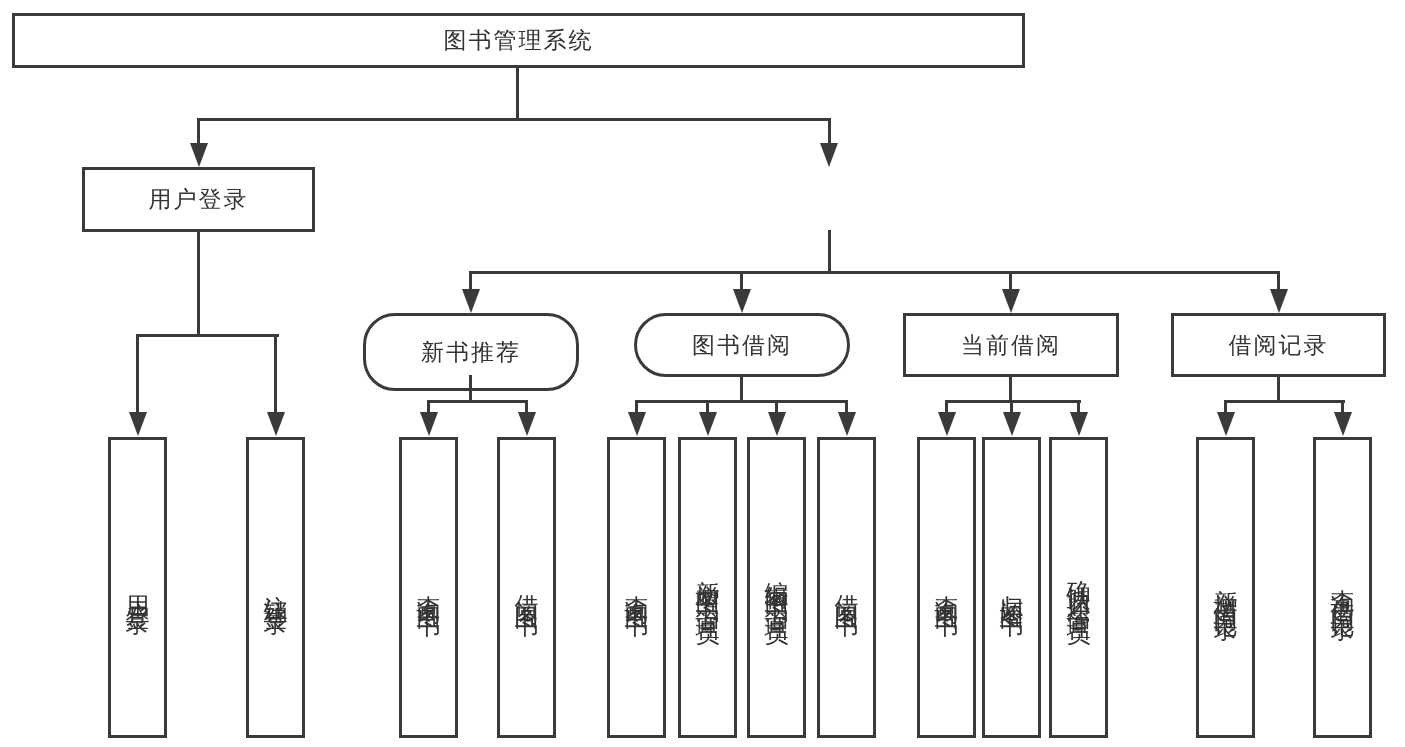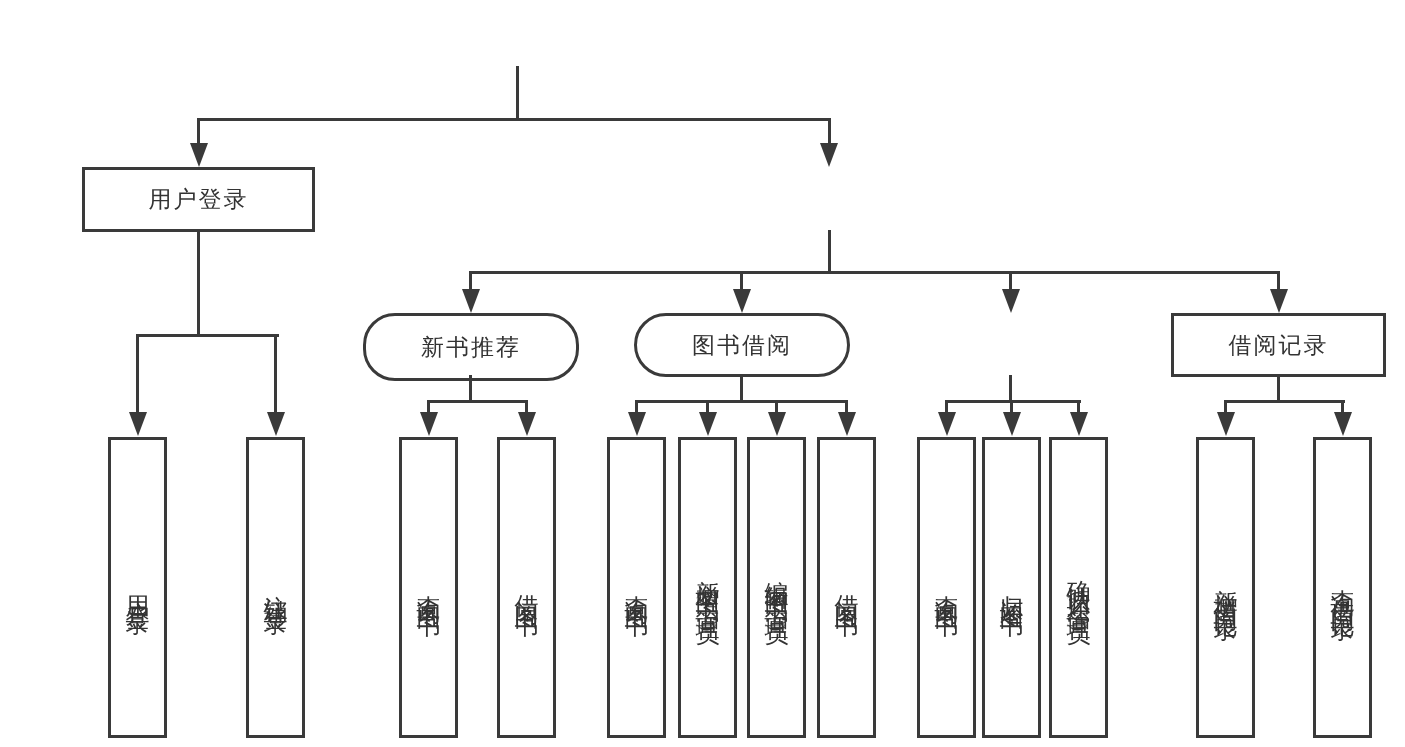--- a/index.html
+++ b/index.html
@@ -12,21 +12,21 @@
   
   .node {
     position:absolute; box-sizing:border-box;
     background:#ffffff; border:3px solid #3a3a3a;
     display:flex; align-items:center; justify-content:center;
     font-size:23px; letter-spacing:2px; white-space:nowrap;
   }
   #n-root { left:12px;   top:13px;  width:1013px; height:55px; }
   #n-l2a  { left:82px;   top:167px; width:233px;  height:65px; }
   #n-l2b  { left:712px;  top:167px; width:235px;  height:65px; }
-  #n-l3a  { left:363px;  top:313px; width:216px;  height:68px;border-radius:32px; }
+  #n-l3a  { left:363px;  top:313px; width:216px;  height:78px;border-radius:32px; }
   #n-l3b  { left:634px;  top:313px; width:216px;  height:64px;border-radius:32px; }
   #n-l3c  { left:903px;  top:313px; width:216px;  height:64px; }
   #n-l3d  { left:1171px; top:313px; width:215px;  height:64px; }
   
   .leaf {
     position:absolute; box-sizing:border-box;
     top:437px; height:301px; width:59px;
     background:#ffffff; border:3px solid #3a3a3a;
     display:flex; align-items:center; justify-content:center;
   }
@@ -53,20 +53,23 @@
     position:absolute; left:1183px; top:718px;
     font-size:20px; color:#bcbcbc; letter-spacing:0.5px;
     white-space:nowrap; z-index:5;
   }
 </style>
 </head>
 <body>
 
 <div class="canvas">
 
+  <div class="node" id="n-root">
+    <span>图书管理系统</span>
+  </div>
 
   <div class="vl" style="left:516px;top:66px;height:55px"></div>
   <div class="hl" style="left:197px;top:118px;width:634px"></div>
   <div class="vl" style="left:197px;top:118px;height:28px"></div>
   <div class="arrow" style="left:190px;top:143px"></div>
   <div class="vl" style="left:828px;top:118px;height:28px"></div>
   <div class="arrow" style="left:820px;top:143px"></div>
 
   <div class="node" id="n-l2a">
     <span>用户登录</span>
@@ -88,20 +91,23 @@
   <div class="vl" style="left:1009px;top:271px;height:20px"></div>
   <div class="arrow" style="left:1002px;top:289px"></div>
   <div class="vl" style="left:1277px;top:271px;height:20px"></div>
   <div class="arrow" style="left:1270px;top:289px"></div>
 
   <div class="node" id="n-l3a">
     <span>新书推荐</span>
   </div>
   <div class="node" id="n-l3b">
     <span>图书借阅</span>
+  </div>
+  <div class="node" id="n-l3c">
+    <span>当前借阅</span>
   </div>
   <div class="node" id="n-l3d">
     <span>借阅记录</span>
   </div>
 
   <div class="vl" style="left:469px;top:375px;height:28px"></div>
   <div class="hl" style="left:427px;top:400px;width:101px"></div>
   <div class="vl" style="left:427px;top:400px;height:14px"></div>
   <div class="arrow" style="left:420px;top:412px"></div>
   <div class="vl" style="left:525px;top:400px;height:14px"></div>

